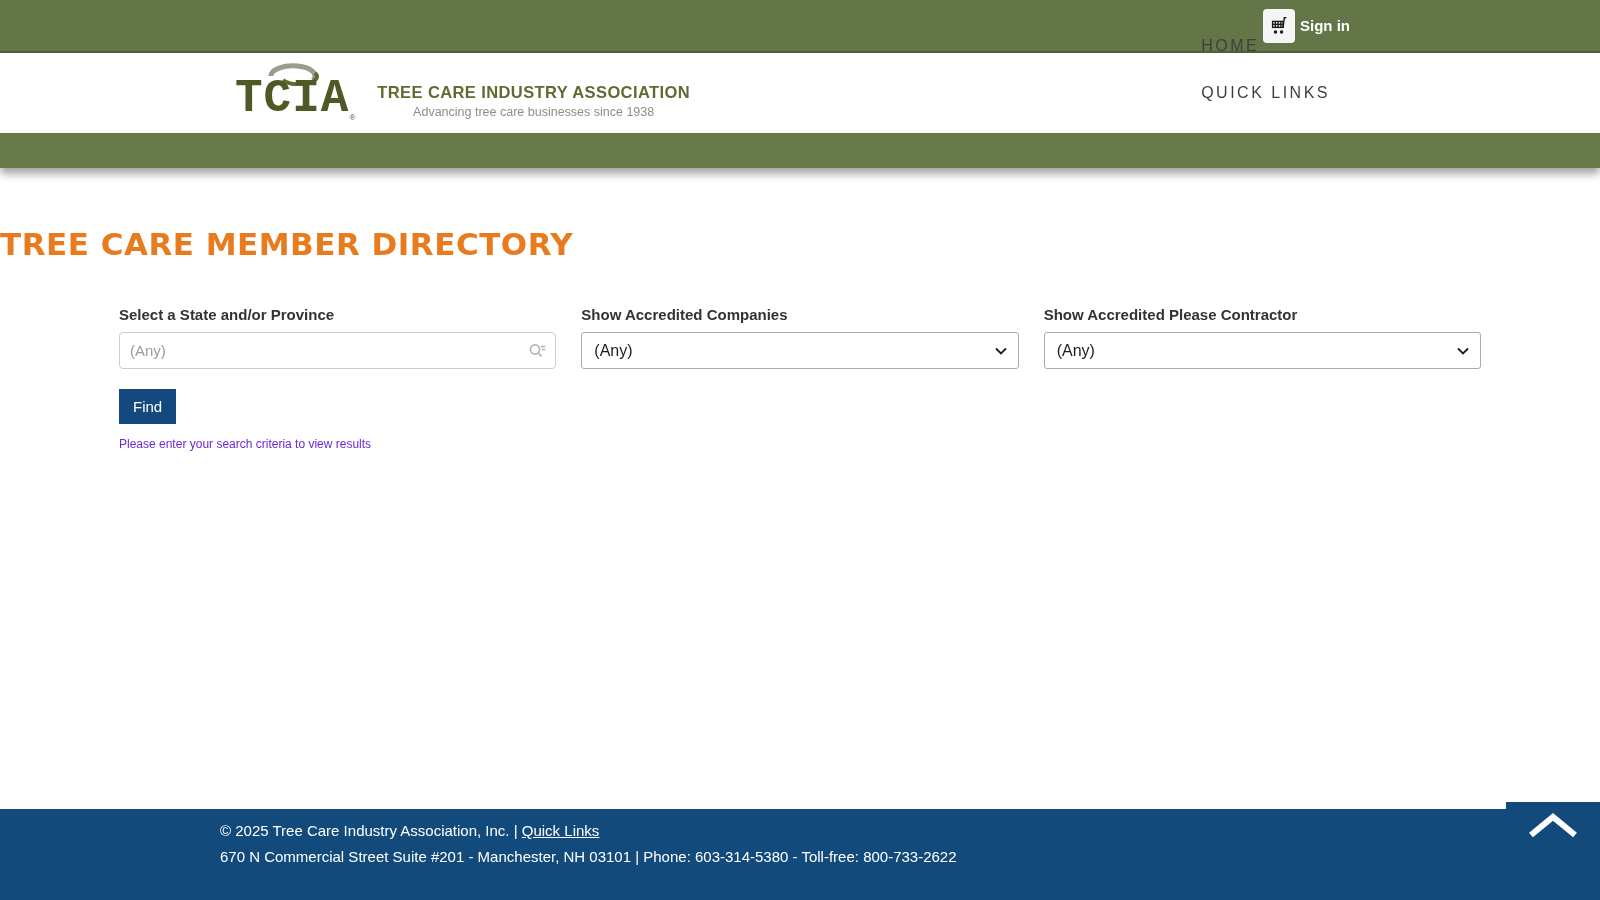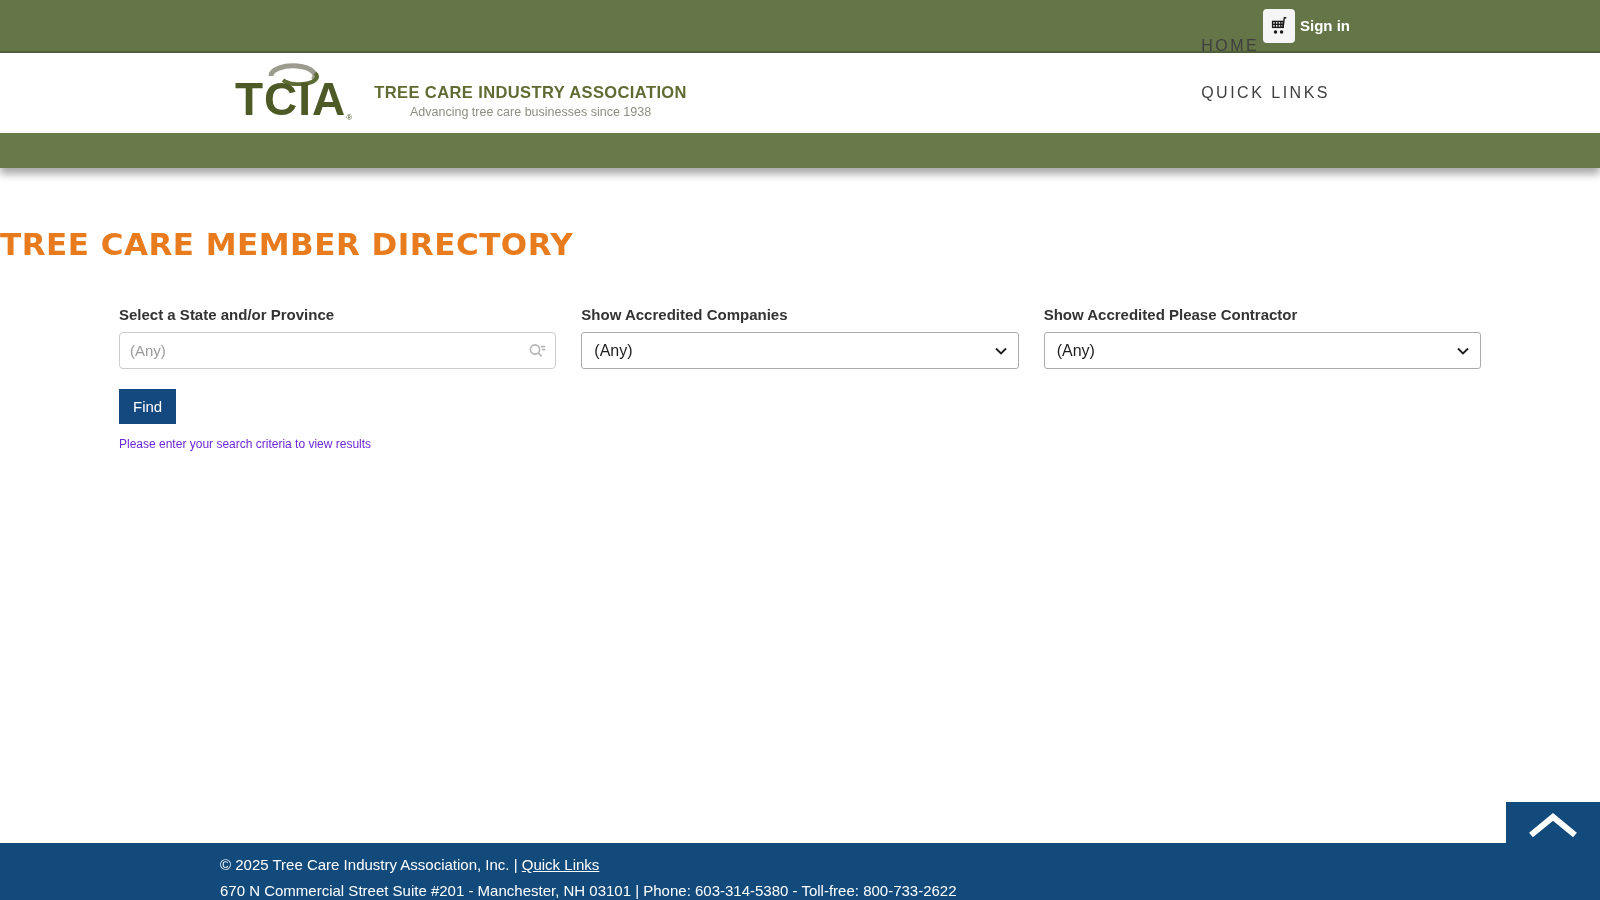--- a/index.html
+++ b/index.html
@@ -36,21 +36,21 @@
   header { height: 80px; background: #ffffff; }
   .header-inner {
     width: 1150px; margin: 0 auto; height: 100%;
     display: flex; align-items: center; justify-content: space-between;
     padding-left: 10px;
   }
   .logo { display: flex; align-items: center; text-decoration: none; cursor: pointer; }
   .logo-mark { position: relative; padding-top: 12px; }
   .swirl { position: absolute; top: -8px; left: 26px; }
   .logo-acronym {
-    font-family: Liberation Sans, sans-serif; font-weight: bold;
+    font-family: Liberation Mono, monospace; font-weight: bold;
     font-size: 46px; line-height: 1; color: #4d5a26; letter-spacing: 1px;
     position: relative; z-index: 2;
   }
   .reg { font-size: 8px; color: #4d5a26; vertical-align: bottom; }
   .logo-text { margin-left: 22px; padding-top: 16px; }
   .logo-name {
     color: #5f6b33; font-weight: bold; font-size: 16.5px; letter-spacing: 0.4px;
   }
   .logo-tagline {
     color: #8e8e82; font-size: 12.5px; margin-top: 3px; text-align: center;
@@ -104,21 +104,21 @@
   .find {
     margin-top: 12px; background: #14497f; color: #ffffff;
     border: none; border-radius: 0; padding: 9px 14px;
     font-size: 15px; font-family: "Liberation Sans", sans-serif; cursor: pointer;
   }
   .status { margin-top: 13px; color: #6d28d9; font-size: 12px; }
 
   
   footer {
     position: absolute; left: 0; right: 10px; bottom: 0;
-    height: 57px; background: #134a7c; color: #ffffff;
+    height: 91px; background: #134a7c; color: #ffffff;
     padding-top: 9px;
   }
   .footer-inner { width: 1150px; margin: 0 auto; font-size: 15px; line-height: 26px; }
   .footer-inner a { color: #ffffff; text-decoration: underline; cursor: pointer; }
 
   
   .scroll-top {
     position: absolute; right: 0; bottom: 0;
     width: 94px; height: 98px; background: #134a7c;
     display: flex; justify-content: center; align-items: flex-start;

